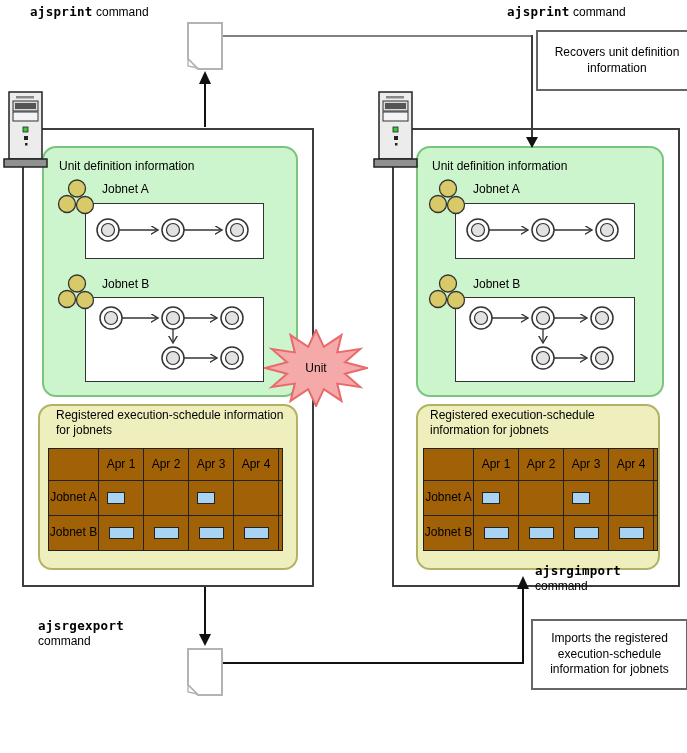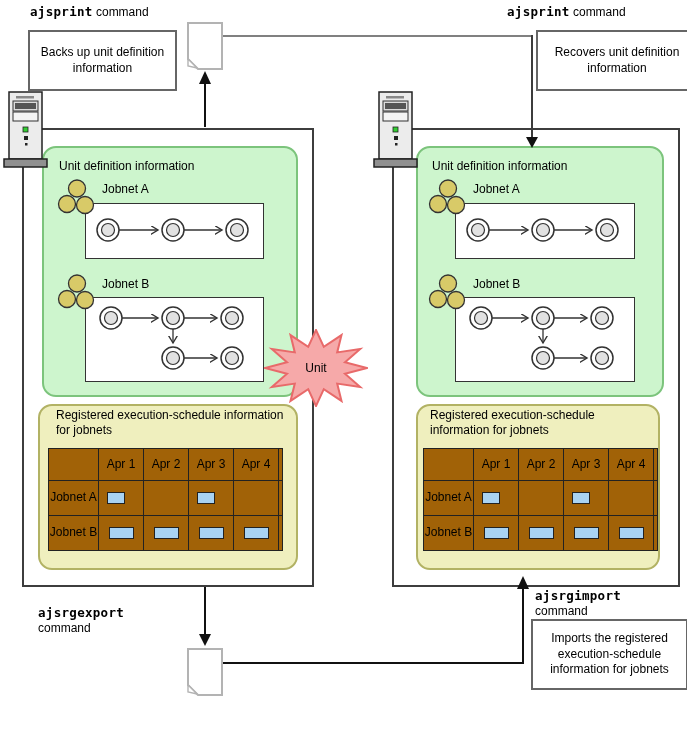--- a/index.html
+++ b/index.html
@@ -52,23 +52,20 @@
     <polygon points="199,634 211,634 205,646" fill="#111"></polygon>
     <line x1="223" y1="663" x2="523" y2="663" stroke="#111" stroke-width="2"></line>
     <line x1="523" y1="664" x2="523" y2="588" stroke="#111" stroke-width="2"></line>
     <polygon points="517,589 529,589 523,576" fill="#111"></polygon>
   </svg>
 
   <div class="abs cmd-label" style="left:30px;top:4px;">
     <span class="cmd-name">ajsprint</span>
     <span>command</span>
   </div>
-  <div class="abs desc-box" style="left:28px;top:30px;width:145px;height:57px;">
-    <div style="width:134px">Backs up unit definition information</div>
-  </div>
 
   <div class="abs cmd-label" style="left:507px;top:4px;">
     <span class="cmd-name">ajsprint</span>
     <span>command</span>
   </div>
   <div class="abs desc-box" style="left:536px;top:30px;width:142px;height:57px;padding-left:8px;">
     <div style="width:132px">Recovers unit definition information</div>
   </div>
 
   <svg class="abs file-icon" style="left:187px;top:22px;" width="36" height="48" viewBox="0 0 36 48">
@@ -328,26 +325,26 @@
             <div class="mark mark-b"></div>
           </td>
       <td>
             <div class="mark mark-b"></div>
           </td>
       <td></td>
     </tr>
   </tbody>
     </table>
 
-  <div class="abs cmd-label" style="left:38px;top:605px;line-height:1.25;">
+  <div class="abs cmd-label" style="left:38px;top:618px;line-height:1.25;">
     <span class="cmd-name">ajsrgexport</span><br>
     <span>command</span>
   </div>
 
-  <div class="abs cmd-label" style="left:535px;top:588px;line-height:1.25;">
+  <div class="abs cmd-label" style="left:535px;top:563px;line-height:1.25;">
     <span class="cmd-name">ajsrgimport</span><br>
     <span>command</span>
   </div>
   <div class="abs desc-box" style="left:531px;top:619px;width:153px;height:67px;">
     <div style="width:144px">Imports the registered execution-schedule information for jobnets</div>
   </div>
 
   <svg class="abs file-icon" style="left:187px;top:648px;" width="36" height="48" viewBox="0 0 36 48">
     <path d="M1,1 H35 V47 H11 L1,37 Z" fill="#fff" stroke="#b3b3b3" stroke-width="2"></path>
     <path d="M1,37 L10,46 L1,44 Z" fill="#fff" stroke="#b3b3b3" stroke-width="1.4"></path>

